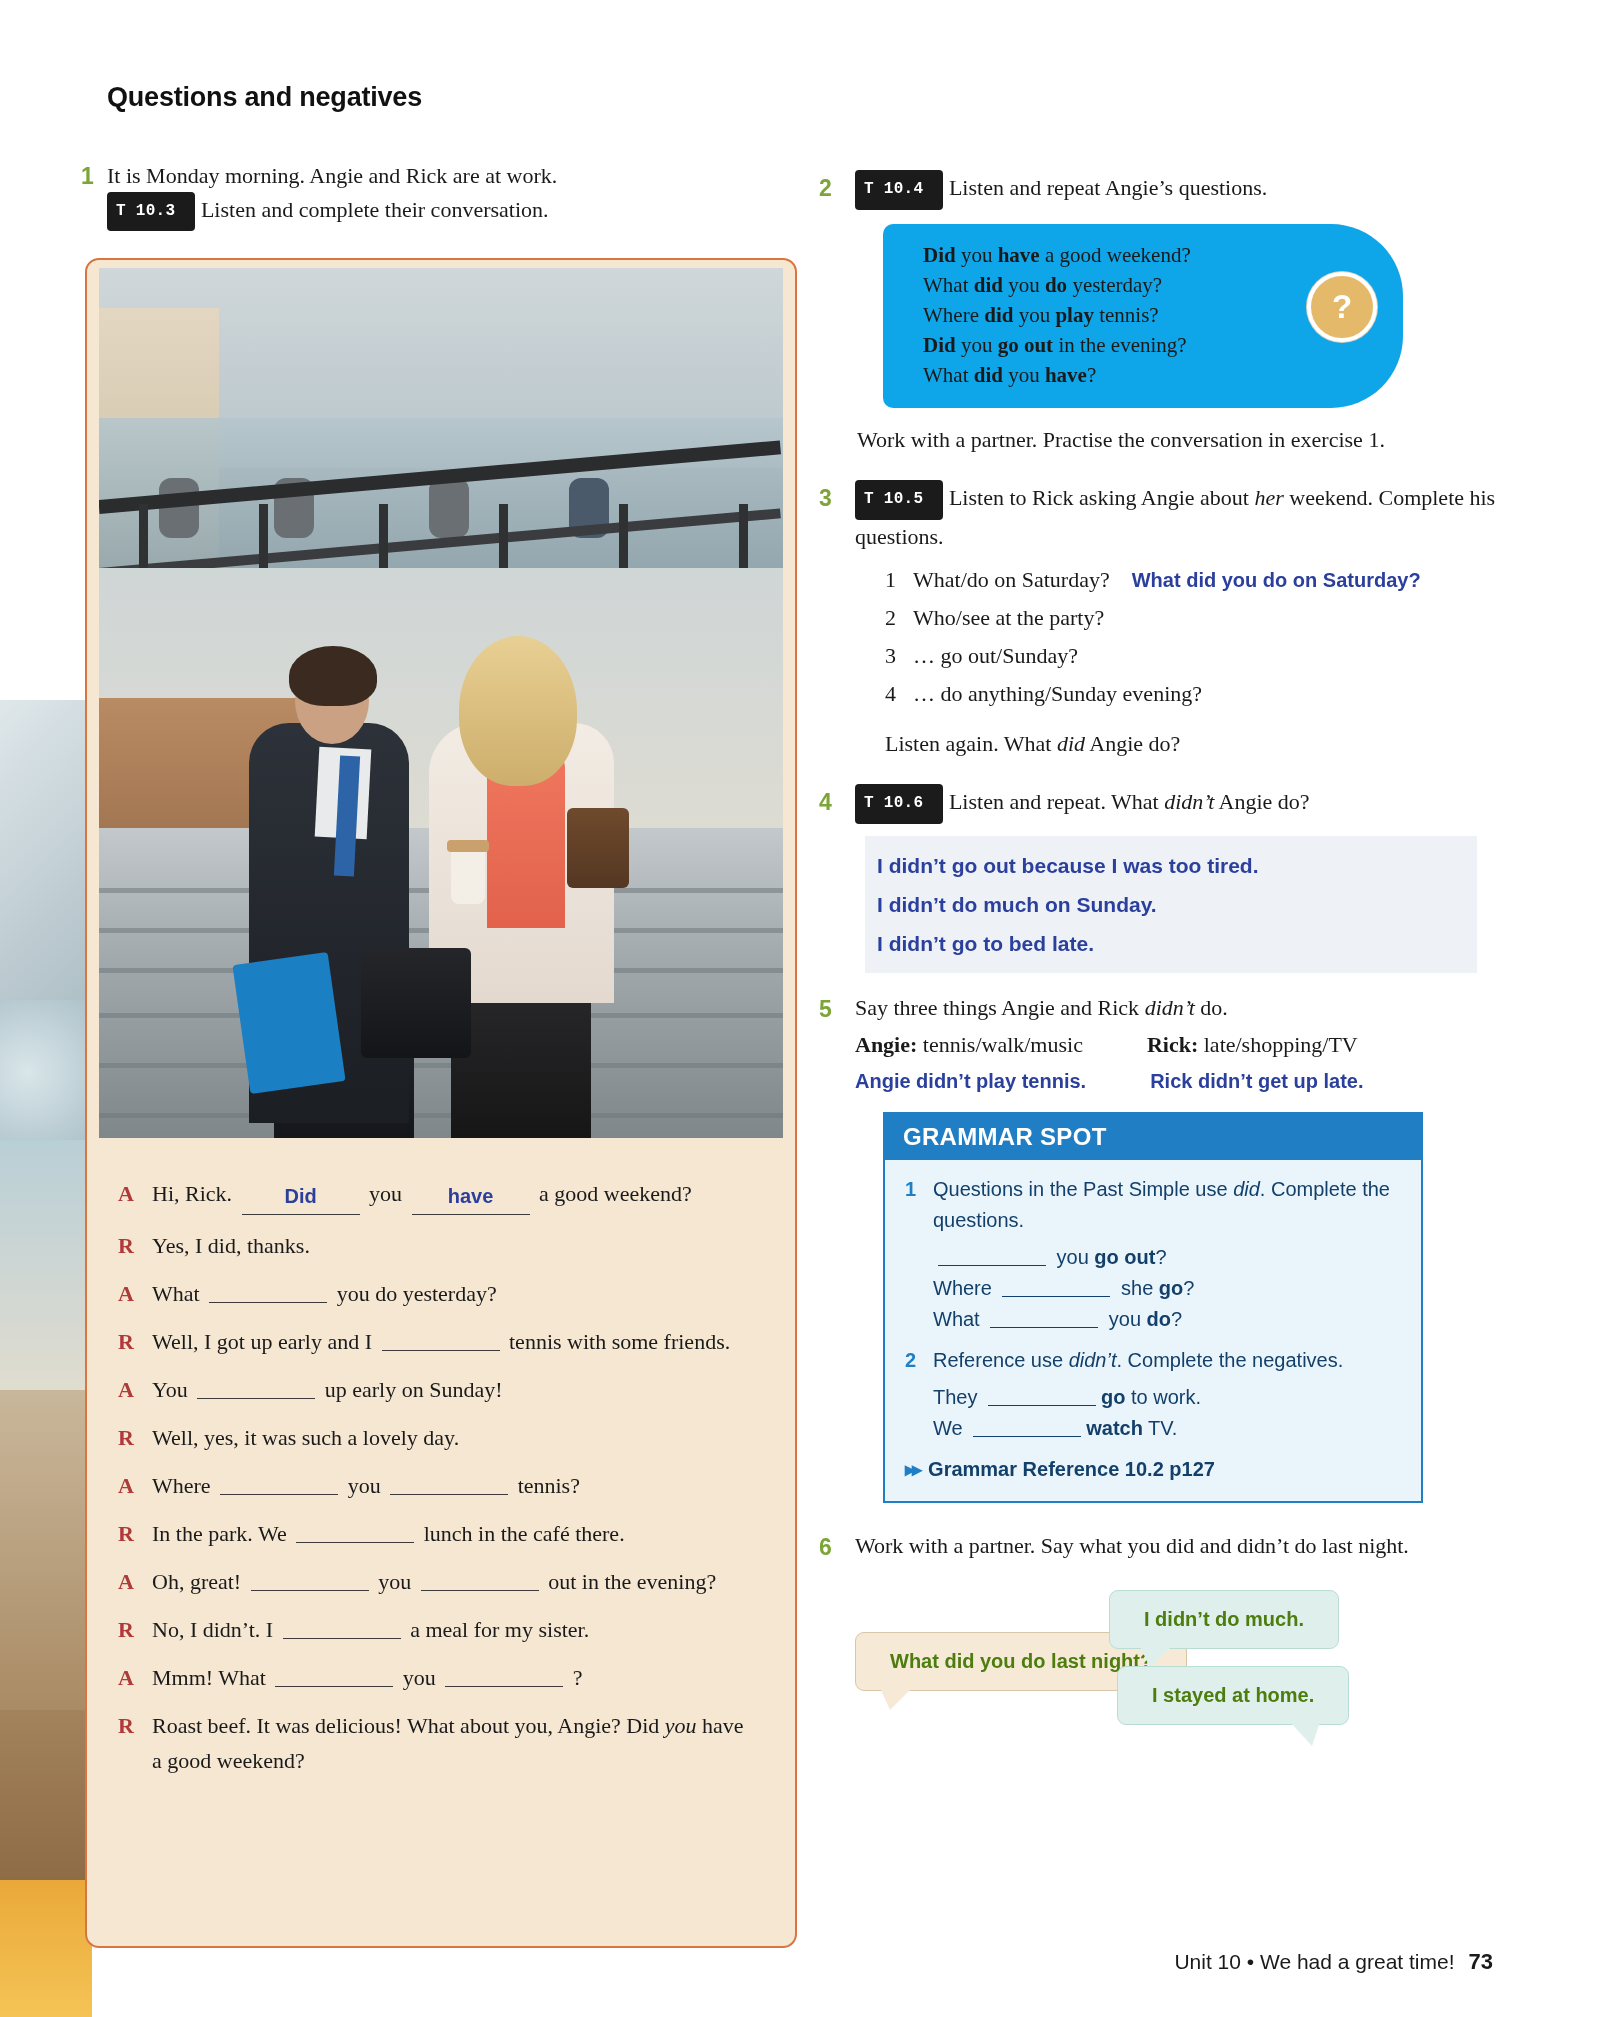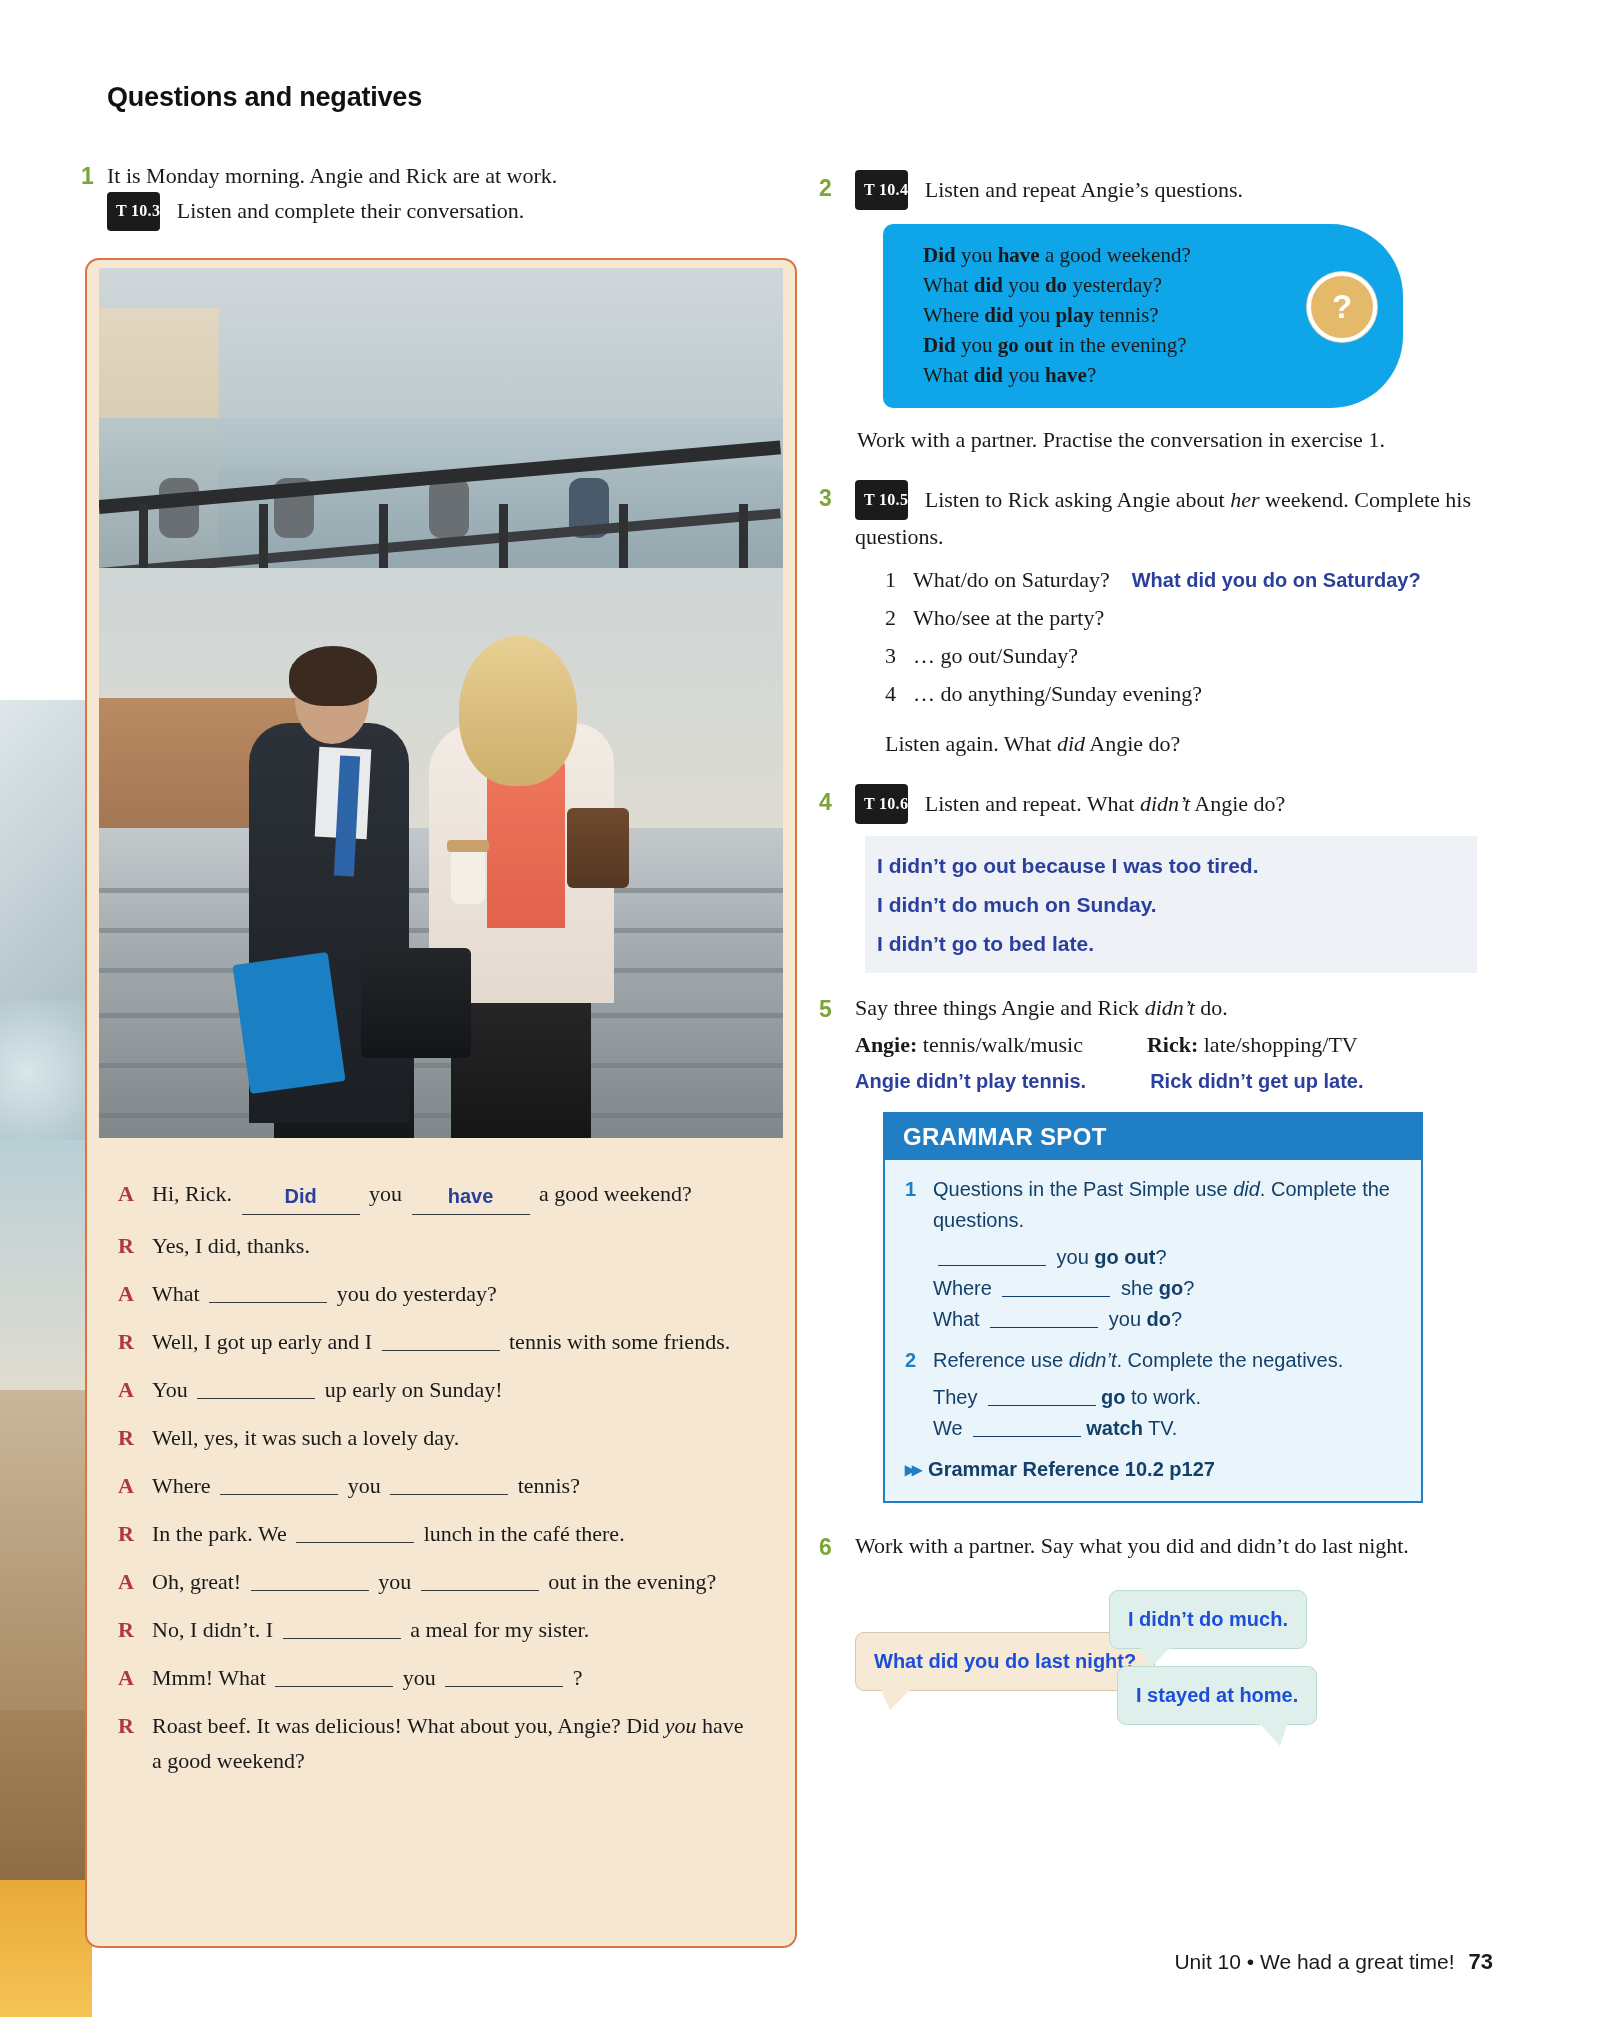--- a/index.html
+++ b/index.html
@@ -90,28 +90,28 @@
   }
   .ex1-head .exnum {
     position: absolute;
     left: -26px;
     top: 0;
   }
   .audio-tag {
     display: inline-block;
     background: #1b1b1b;
     color: #fff;
-    font-family: Liberation Serif, serif;
+    font-family: Liberation Mono, monospace;
     font-weight: bold;
     font-size: 16px;
     letter-spacing: 0.3px;
-    padding: 3px 0 4px 9px;
+    padding: 3px 20px 4px 9px;
     border-radius: 4px;
     vertical-align: 2px;
-    margin-right: 11px;
+    margin-right: 0;
   }
 
   
   .conv-panel {
     position: absolute;
     left: 85px;
     top: 258px;
     width: 712px;
     height: 1690px;
     background: #f5e7d2;
@@ -405,25 +405,25 @@
     align-items: center;
     gap: 9px;
   }
   .tri { color: #1f7ec4; font-size: 20px; letter-spacing: -3px; }
 
   
   .bubbles { position: relative; height: 170px; margin-top: 10px; }
   .sb {
     position: absolute;
     border-radius: 9px;
-    padding: 12px 18px;
+    padding: 12px 34px;
     font-family: "Liberation Sans", sans-serif;
     font-weight: bold;
     font-size: 20px;
-    color: #1d4ed8;
+    color: #4d7c0f;
     box-sizing: border-box;
   }
   .sb.cream { background: #f6ead6; border: 1.5px solid #d8c6a8; }
   .sb.mint  { background: #dff0ec; border: 1.5px solid #b9dcd5; }
   .sb:after {
     content: "";
     position: absolute;
     width: 0; height: 0;
   }
   .sb1 { left: 0px; top: 60px; }

